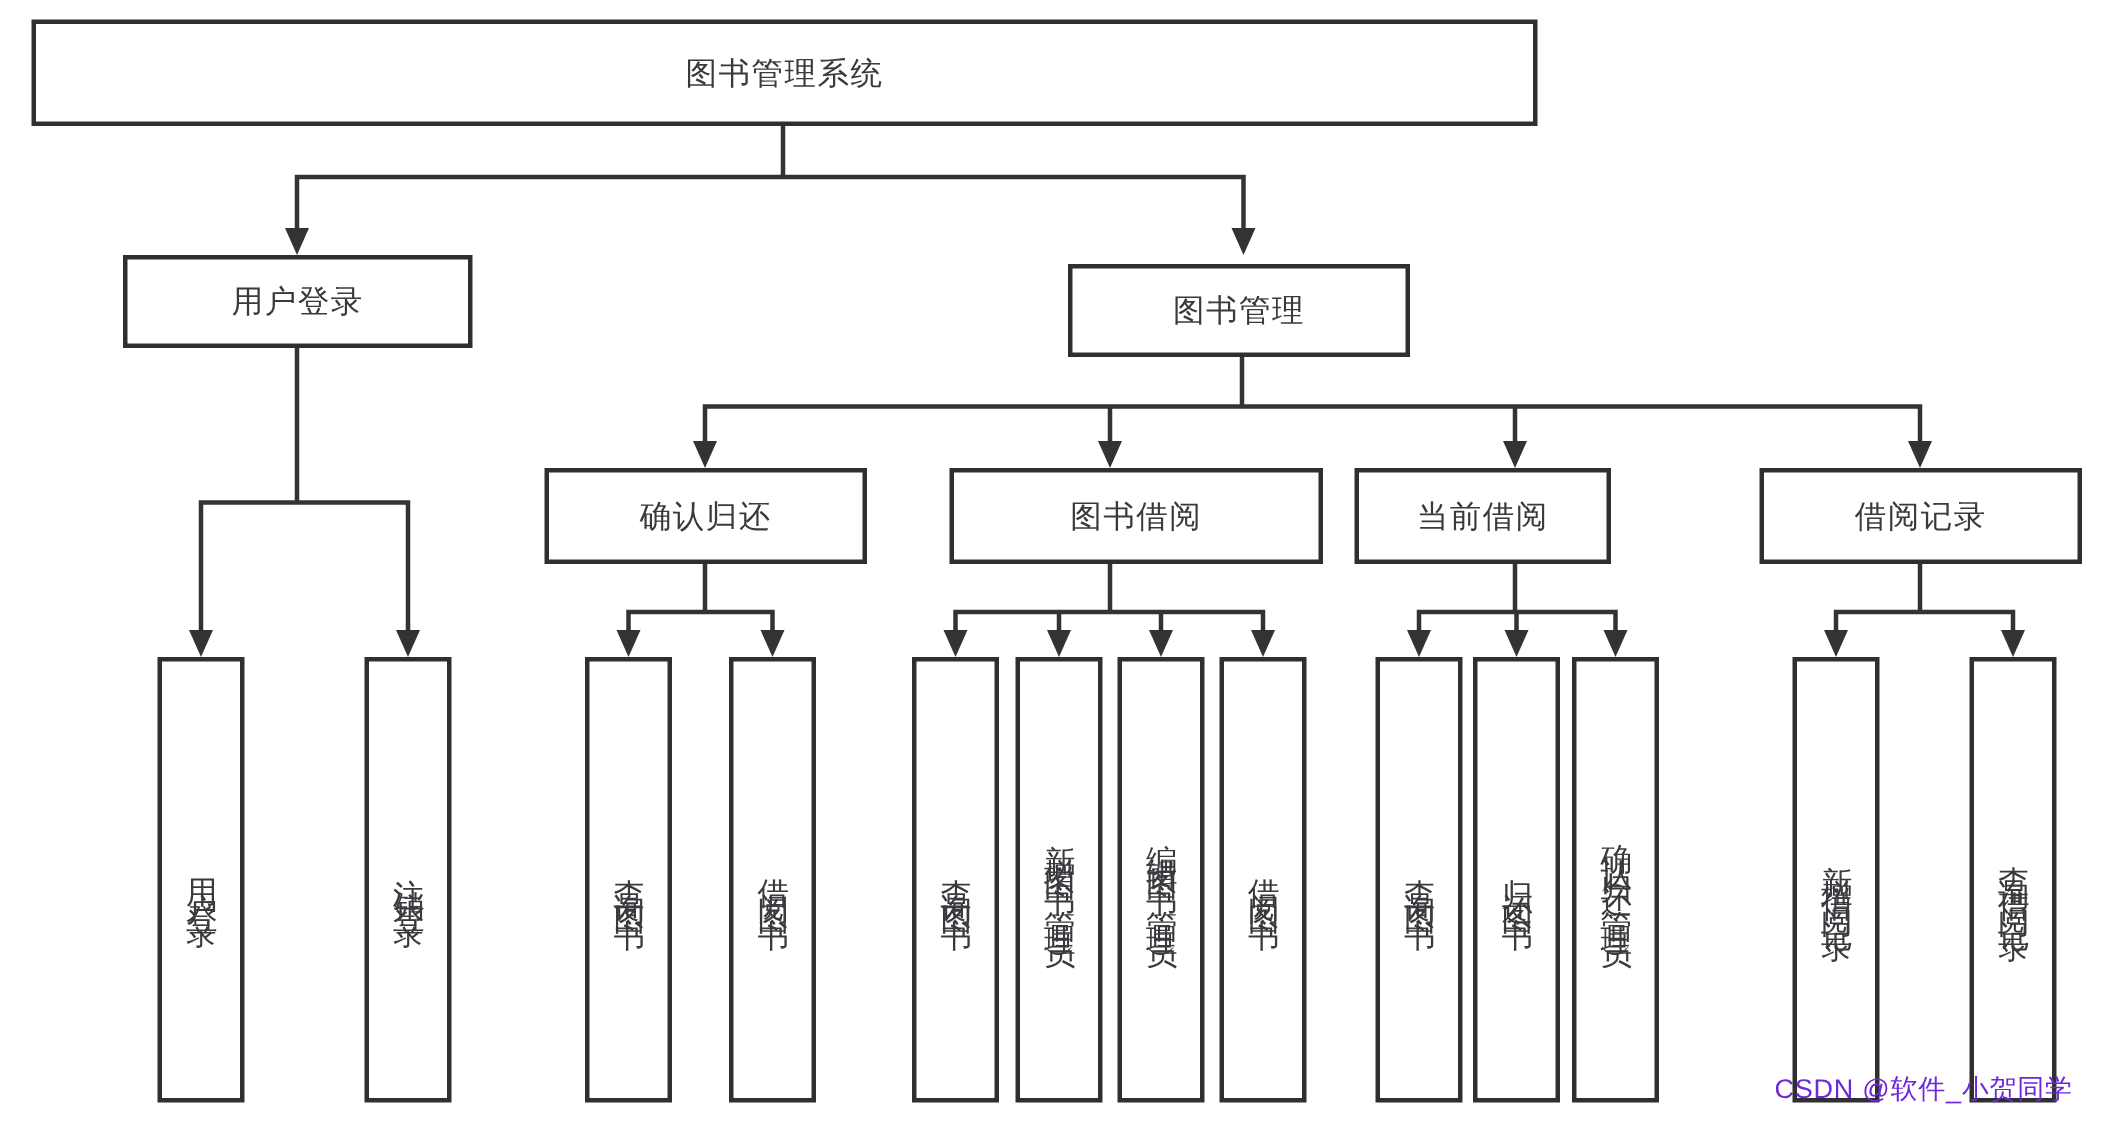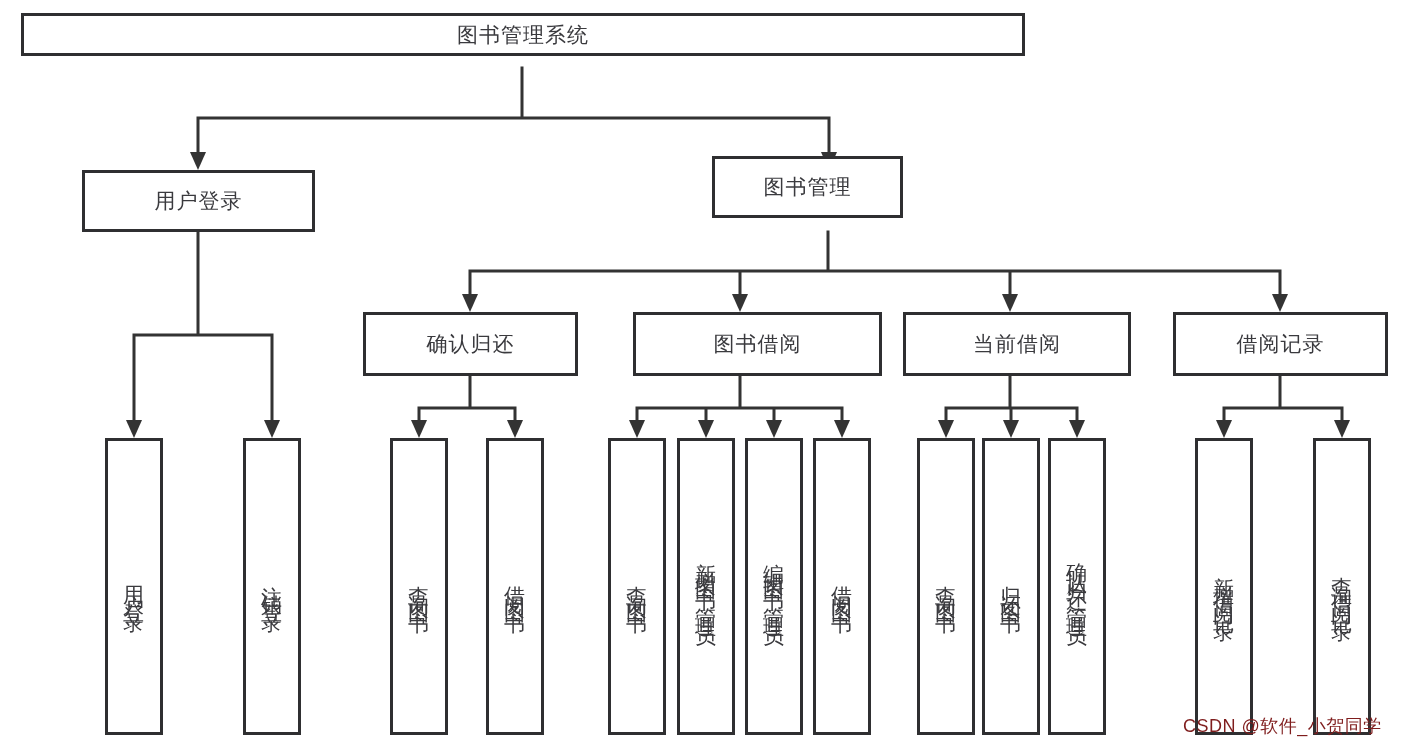--- a/index.html
+++ b/index.html
@@ -37,21 +37,21 @@
     font-size: 21px;
     letter-spacing: 9px;
     line-height: 1;
     white-space: nowrap;
   }
   .watermark {
     position: absolute;
     left: 1183px;
     top: 714px;
     font-size: 18px;
-    color: #7f1d1d;
+    color: #6d28d9;
     letter-spacing: 0.5px;
     white-space: nowrap;
   }
 </style>
 </head>
 <body>
 
 <div class="canvas">
 
   <svg class="connectors" viewBox="0 0 1405 747">
@@ -110,38 +110,38 @@
 
     <g stroke="#333333" stroke-width="3" fill="none" stroke-linecap="square">
       <path d="M1280 376 V408 M1224 408 H1342 M1224 408 V420 M1342 408 V420"></path>
     </g>
     <g fill="#333333" stroke="none">
       <polygon points="1216,420 1232,420 1224,438"></polygon>
       <polygon points="1334,420 1350,420 1342,438"></polygon>
     </g>
   </svg>
 
-  <div class="node h-node" style="left:21px;top:13px;width:1004px;height:43px">
+  <div class="node h-node" style="left:21px;top:13px;width:1004px;height:71px">
     <span>图书管理系统</span>
   </div>
 
   <div class="node h-node" style="left:82px;top:170px;width:233px;height:62px">
     <span>用户登录</span>
   </div>
-  <div class="node h-node" style="left:712px;top:156px;width:191px;height:62px">
+  <div class="node h-node" style="left:712px;top:176px;width:228px;height:62px">
     <span>图书管理</span>
   </div>
 
   <div class="node h-node" style="left:363px;top:312px;width:215px;height:64px">
     <span>确认归还</span>
   </div>
   <div class="node h-node" style="left:633px;top:312px;width:249px;height:64px">
     <span>图书借阅</span>
   </div>
-  <div class="node h-node" style="left:903px;top:312px;width:228px;height:64px">
+  <div class="node h-node" style="left:903px;top:312px;width:171px;height:64px">
     <span>当前借阅</span>
   </div>
   <div class="node h-node" style="left:1173px;top:312px;width:215px;height:64px">
     <span>借阅记录</span>
   </div>
 
   <div class="node v-node" style="left:105px;top:438px;width:58px;height:297px">
     <span>用户登录</span>
   </div>
   <div class="node v-node" style="left:243px;top:438px;width:58px;height:297px">

